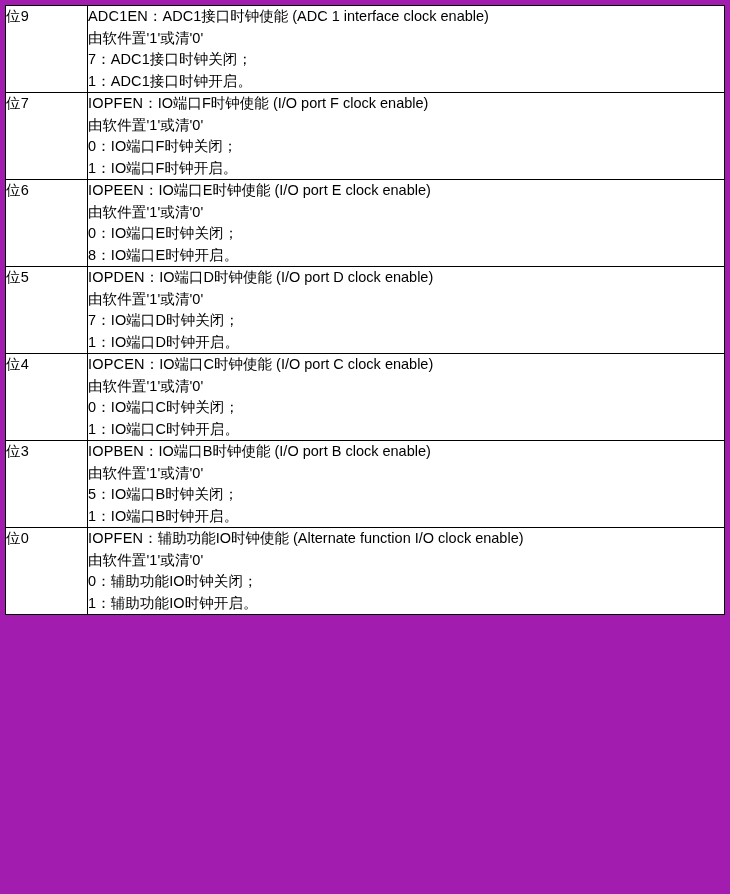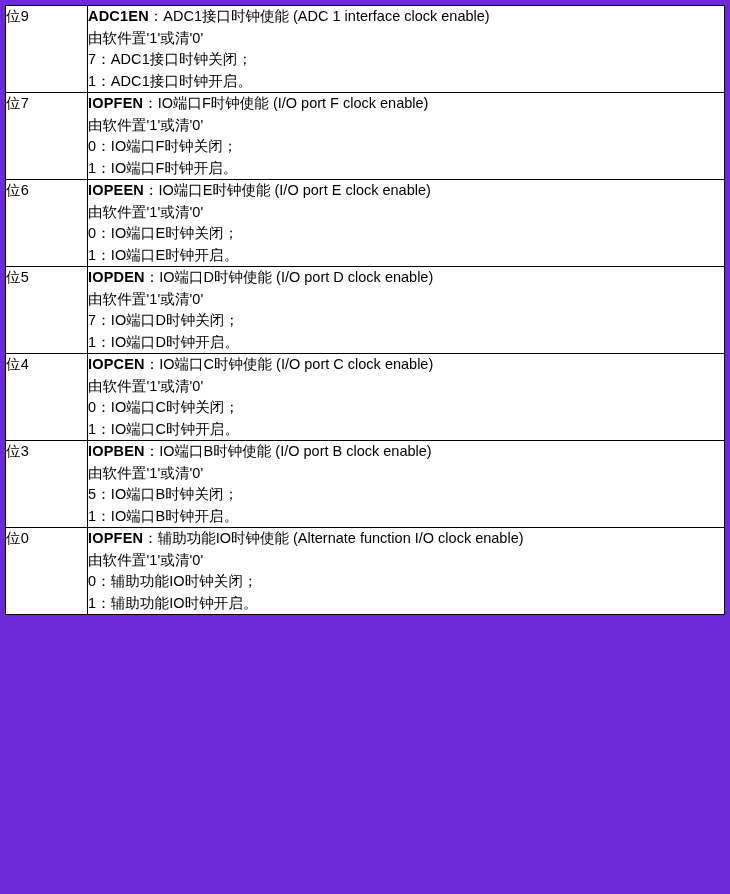--- a/index.html
+++ b/index.html
@@ -14,21 +14,21 @@
     overflow: hidden;
     font-family: "Liberation Sans", "DejaVu Sans", sans-serif;
     color: #000000;
     -webkit-font-smoothing: antialiased;
   }
 
   .page {
     position: relative;
     width: 730px;
     height: 894px;
-    background: #6d28d9;
+    background: #a21caf;
   }
 
   
   .reg-table {
     position: absolute;
     left: 5px;
     top: 5px;
     width: 720px;
     border-collapse: collapse;
     table-layout: fixed;
@@ -58,21 +58,21 @@
     line-height: 21.5px;
   }
   .desc-line {
     white-space: nowrap;
     letter-spacing: 0.1px;
   }
   .desc-line.headline {
     letter-spacing: 0;
   }
   .sig-name {
-    font-weight: bold;
+    font-weight: normal;
     letter-spacing: 0.2px;
   }
 
   
   .row-reserved .desc-cell {
     padding-top: 6px;
     padding-bottom: 5px;
   }
   .row-reserved .bit-cell {
     padding-top: 6px;
@@ -101,21 +101,21 @@
             <div class="desc-line">0：IO端口F时钟关闭；</div>
             <div class="desc-line">1：IO端口F时钟开启。</div>
           </td>
         </tr>
         <tr>
           <td class="bit-cell">位6</td>
           <td class="desc-cell">
             <div class="desc-line headline"><span class="sig-name">IOPEEN</span><span>：</span><span>IO端口E时钟使能 (I/O port E clock enable)</span></div>
             <div class="desc-line">由软件置'1'或清'0'</div>
             <div class="desc-line">0：IO端口E时钟关闭；</div>
-            <div class="desc-line">1：IO端口E时钟开启。</div>
+            <div class="desc-line">8：IO端口E时钟开启。</div>
           </td>
         </tr>
         <tr>
           <td class="bit-cell">位5</td>
           <td class="desc-cell">
             <div class="desc-line headline"><span class="sig-name">IOPDEN</span><span>：</span><span>IO端口D时钟使能 (I/O port D clock enable)</span></div>
             <div class="desc-line">由软件置'1'或清'0'</div>
             <div class="desc-line">7：IO端口D时钟关闭；</div>
             <div class="desc-line">1：IO端口D时钟开启。</div>
           </td>

